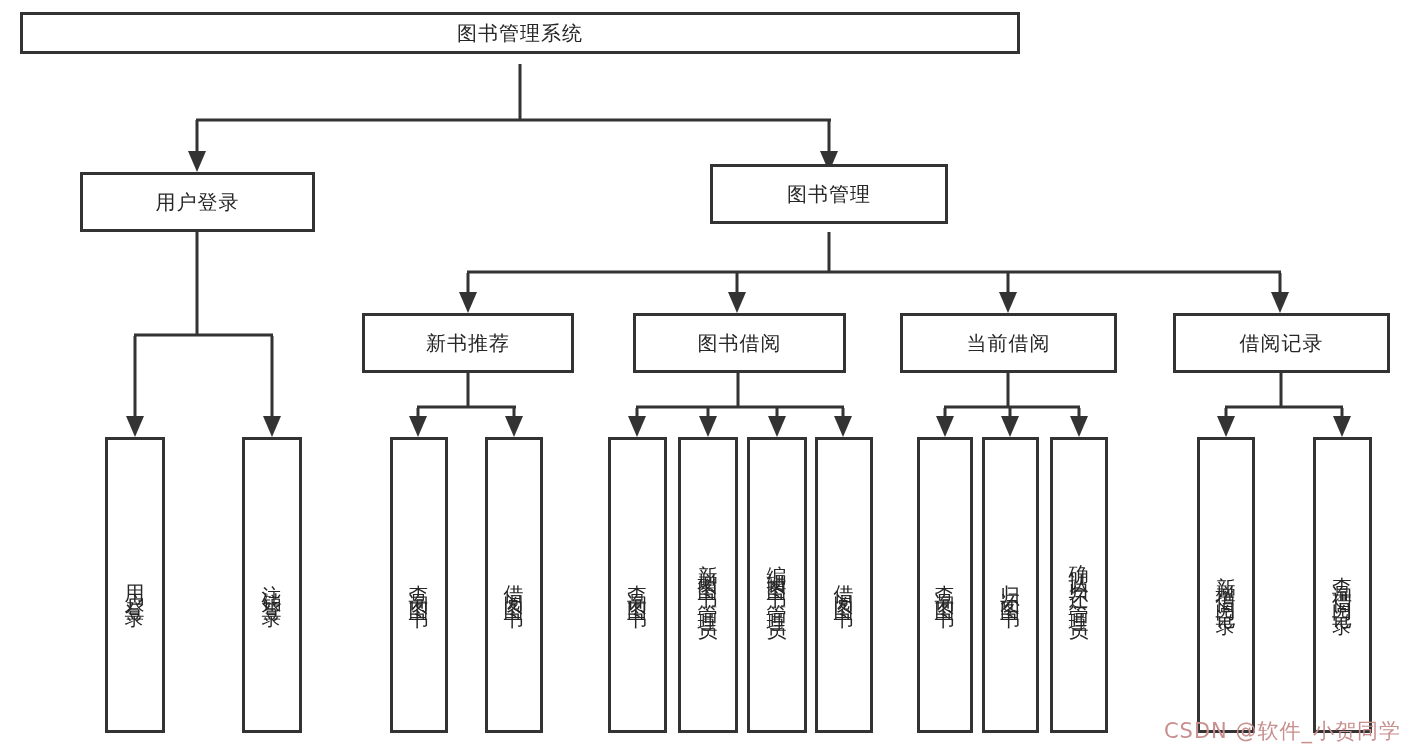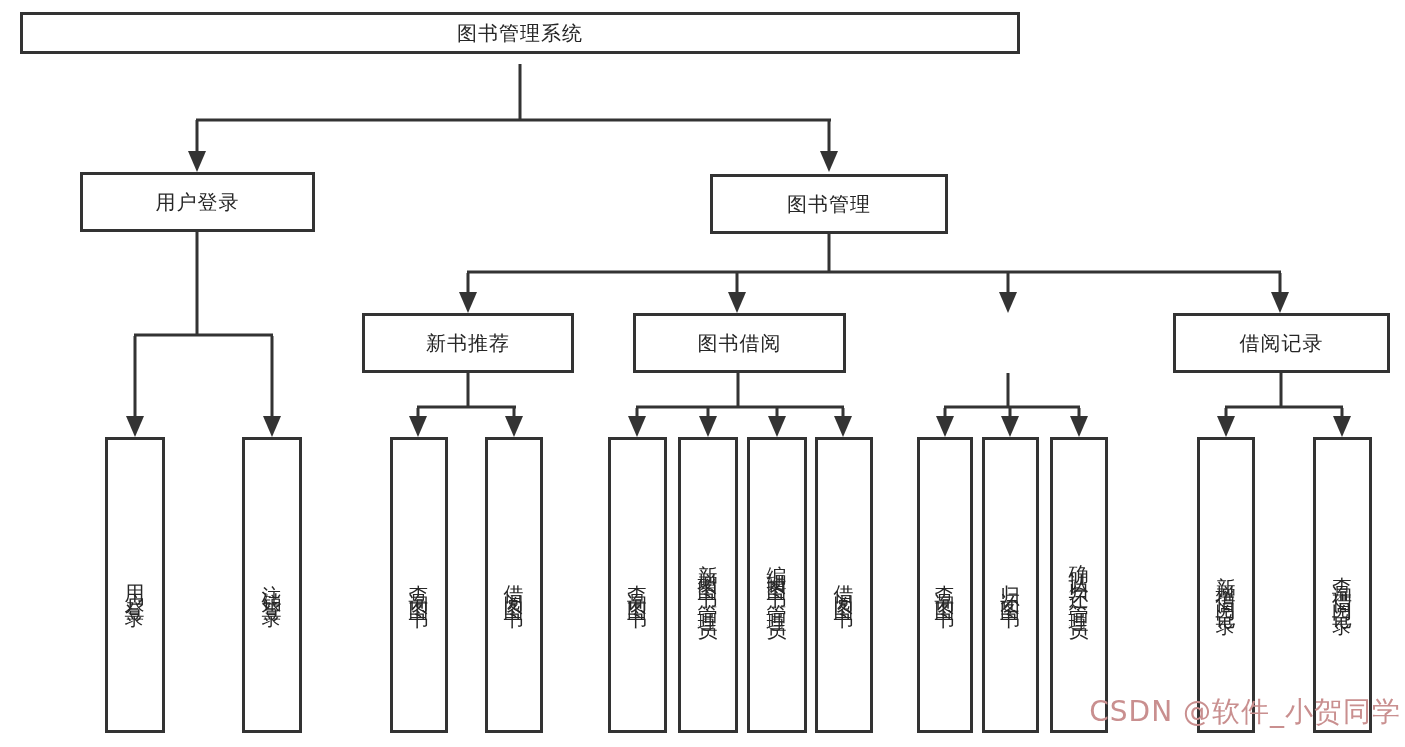--- a/index.html
+++ b/index.html
@@ -80,22 +80,22 @@
     width: 0;
     height: 0;
     border-left: 9px solid transparent;
     border-right: 9px solid transparent;
     border-top: 21px solid var(--line);
   }
 
   .watermark {
     position: absolute;
     right: 4px;
-    bottom: 16px;
-    font-size: 28px;
+    bottom: 2px;
+    font-size: 21px;
     letter-spacing: 1px;
     color: #c98f8f;
     white-space: nowrap;
   }
 </style>
 </head>
 <body>
 
 <div id="canvas">
 
@@ -104,21 +104,21 @@
   </div>
 
   <div class="vline" style="left:520px; top:64px; height:57px;"></div>
   <div class="hline" style="left:196px; top:120px; width:635px;"></div>
   <div class="drop" style="left:197px; top:120px; height:52px;"></div>
   <div class="drop" style="left:829px; top:120px; height:52px;"></div>
 
   <div class="node" style="left:80px; top:172px; width:235px; height:60px;">
     <span class="lbl">用户登录</span>
   </div>
-  <div class="node" style="left:710px; top:174px; width:238px; height:60px;">
+  <div class="node" style="left:710px; top:164px; width:238px; height:60px;">
     <span class="lbl">图书管理</span>
   </div>
 
   <div class="vline" style="left:197px; top:232px; height:104px;"></div>
   <div class="hline" style="left:134px; top:335px; width:139px;"></div>
   <div class="drop" style="left:135px; top:336px; height:101px;"></div>
   <div class="drop" style="left:272px; top:336px; height:101px;"></div>
 
   <div class="vline" style="left:829px; top:232px; height:41px;"></div>
   <div class="hline" style="left:467px; top:272px; width:814px;"></div>
@@ -126,20 +126,23 @@
   <div class="drop" style="left:737px;  top:273px; height:40px;"></div>
   <div class="drop" style="left:1008px; top:273px; height:40px;"></div>
   <div class="drop" style="left:1280px; top:273px; height:40px;"></div>
 
   <div class="node" style="left:633px; top:313px; width:213px; height:60px;">
     <span class="lbl">图书借阅</span>
   </div>
   <div class="node" style="left:362px; top:313px; width:212px; height:60px;">
     <span class="lbl">新书推荐</span>
   </div>
+  <div class="node" style="left:900px; top:313px; width:217px; height:60px;">
+    <span class="lbl">当前借阅</span>
+  </div>
   <div class="node" style="left:1173px; top:313px; width:217px; height:60px;">
     <span class="lbl">借阅记录</span>
   </div>
 
   <div class="vline" style="left:468px; top:373px; height:35px;"></div>
   <div class="hline" style="left:417px; top:407px; width:99px;"></div>
   <div class="drop" style="left:418px; top:408px; height:29px;"></div>
   <div class="drop" style="left:514px; top:408px; height:29px;"></div>
 
   <div class="vline" style="left:738px; top:373px; height:35px;"></div>

